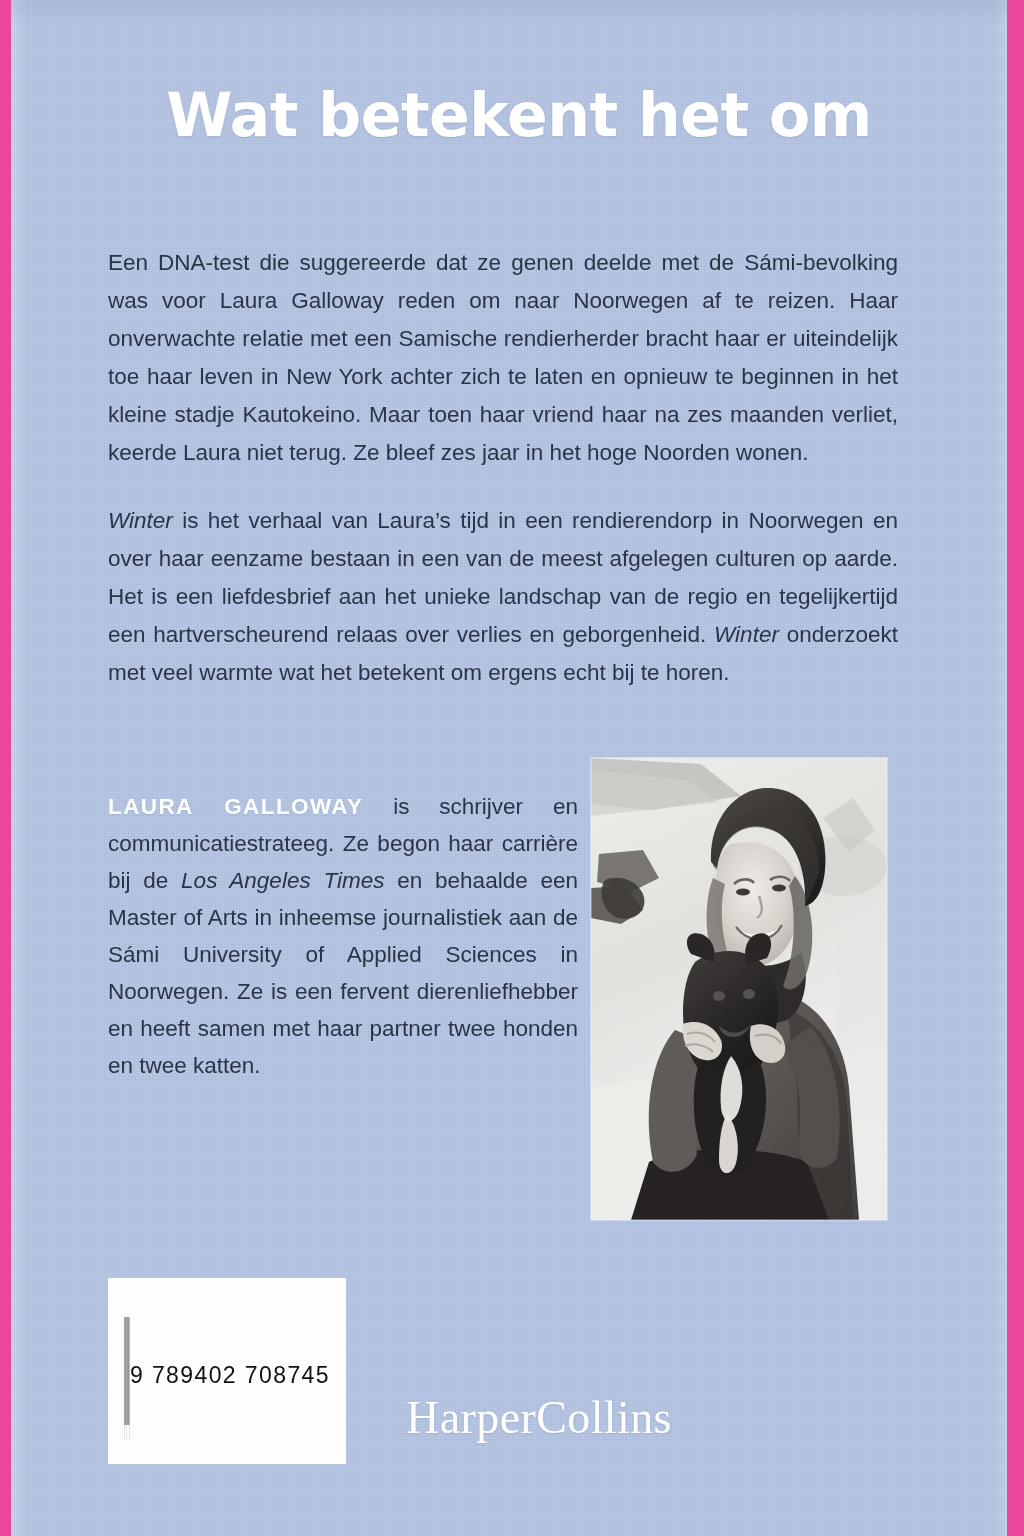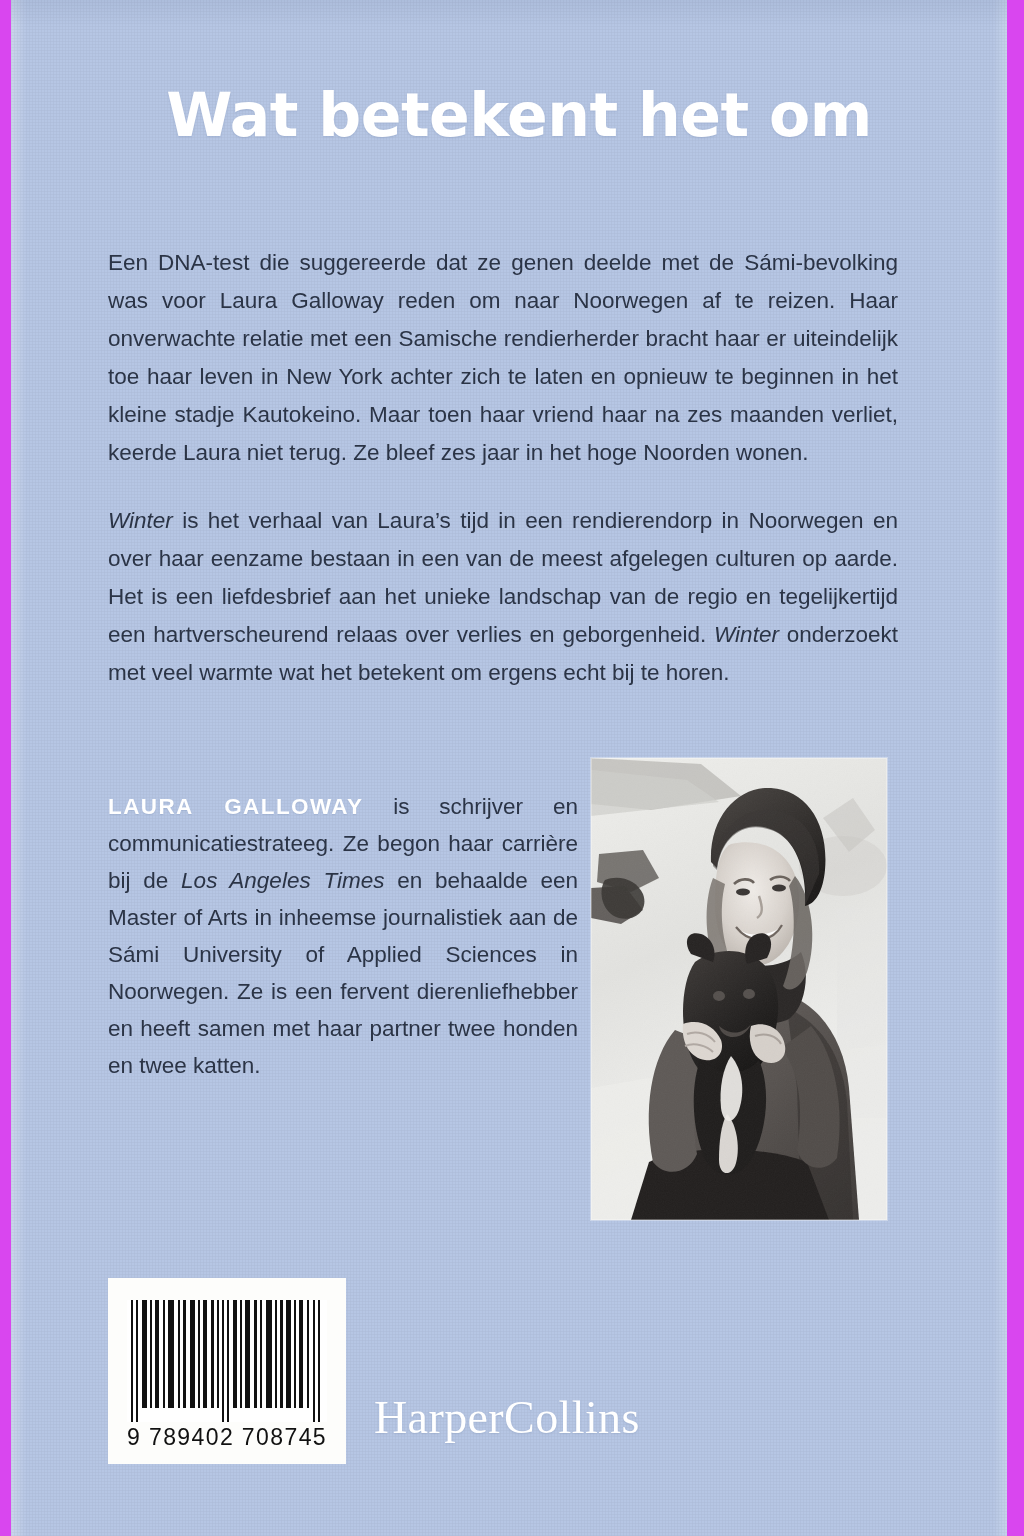--- a/index.html
+++ b/index.html
@@ -7,21 +7,21 @@
     margin: 0; padding: 0;
     width: 1024px; height: 1536px;
     background: #ffffff;
     font-family: "Liberation Sans", sans-serif;
   }
 
   #cover {
     position: relative;
     width: 1024px;
     height: 1536px;
-    background: #d946ef;
+    background: #ec4899;
     overflow: hidden;
   }
 
   
   #panel {
     position: absolute;
     left: 11px;
     top: 0px;
     width: 996px;
     height: 1536px;
@@ -109,41 +109,41 @@
 
   
   #barcode-box {
     left: 108px;
     top: 1278px;
     width: 238px;
     height: 186px;
     background: #fdfdfb;
     padding: 14px 16px 8px 16px;
     display: flex;
-    flex-direction: column;
+    flex-direction: row;
     align-items: center;
     justify-content: flex-start;
   }
   #barcode-bars { width: 200px; height: 122px; margin-top: 8px; }
   #barcode-bars svg { display: block; width: 100%; height: 100%; }
   #barcode-number {
     margin-top: 2px;
     font-family: "Liberation Sans", sans-serif;
     font-size: 23px;
     letter-spacing: 1.4px;
     color: #111111;
     white-space: nowrap;
   }
 
   
   #publisher {
     left: 374px;
     top: 1392px;
     width: 330px;
-    text-align: left;
+    text-align: center;
     color: #ffffff;
   }
   #pub-name {
     font-family: "Liberation Serif", serif;
     font-size: 46px;
     line-height: 52px;
     letter-spacing: 0.4px;
     text-shadow: 0 1px 2px rgba(125,145,180,0.35);
   }
   #pub-url {

